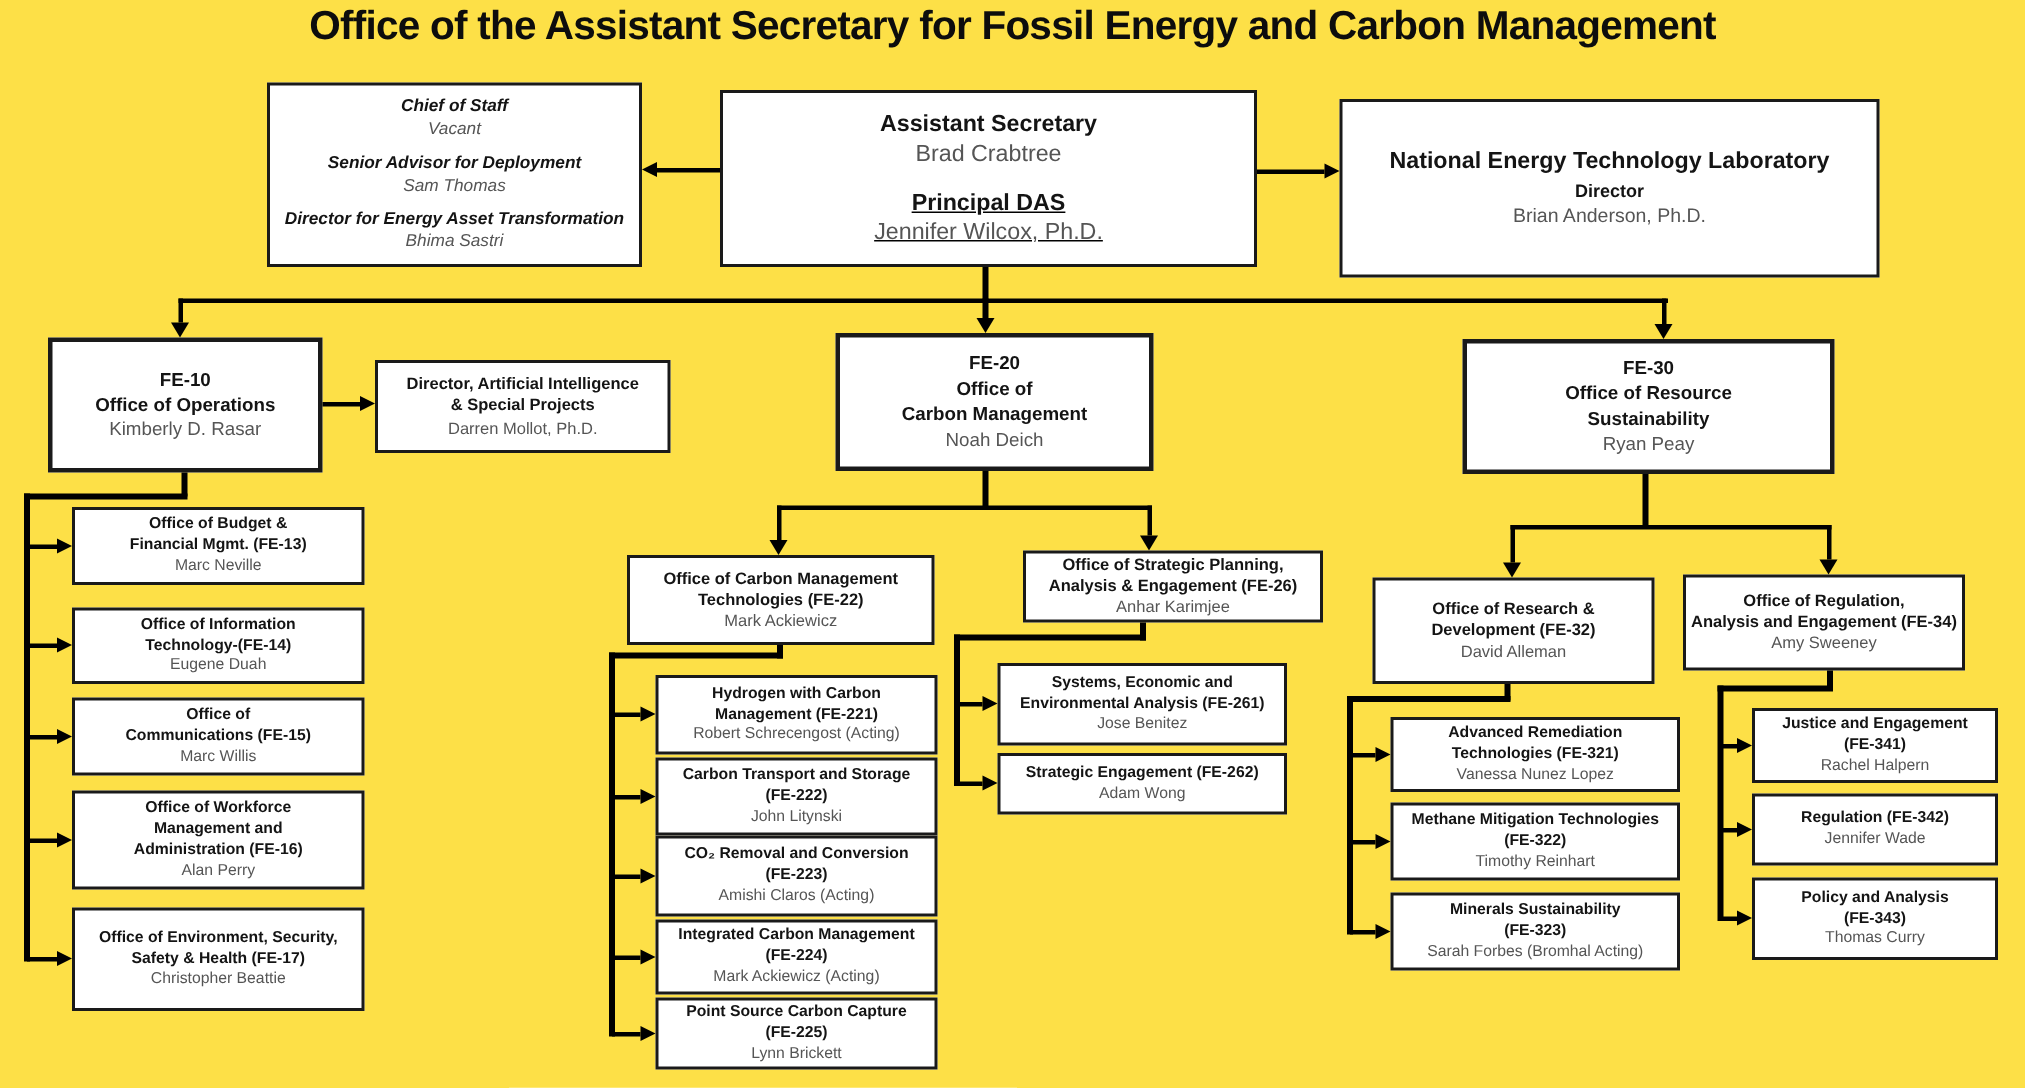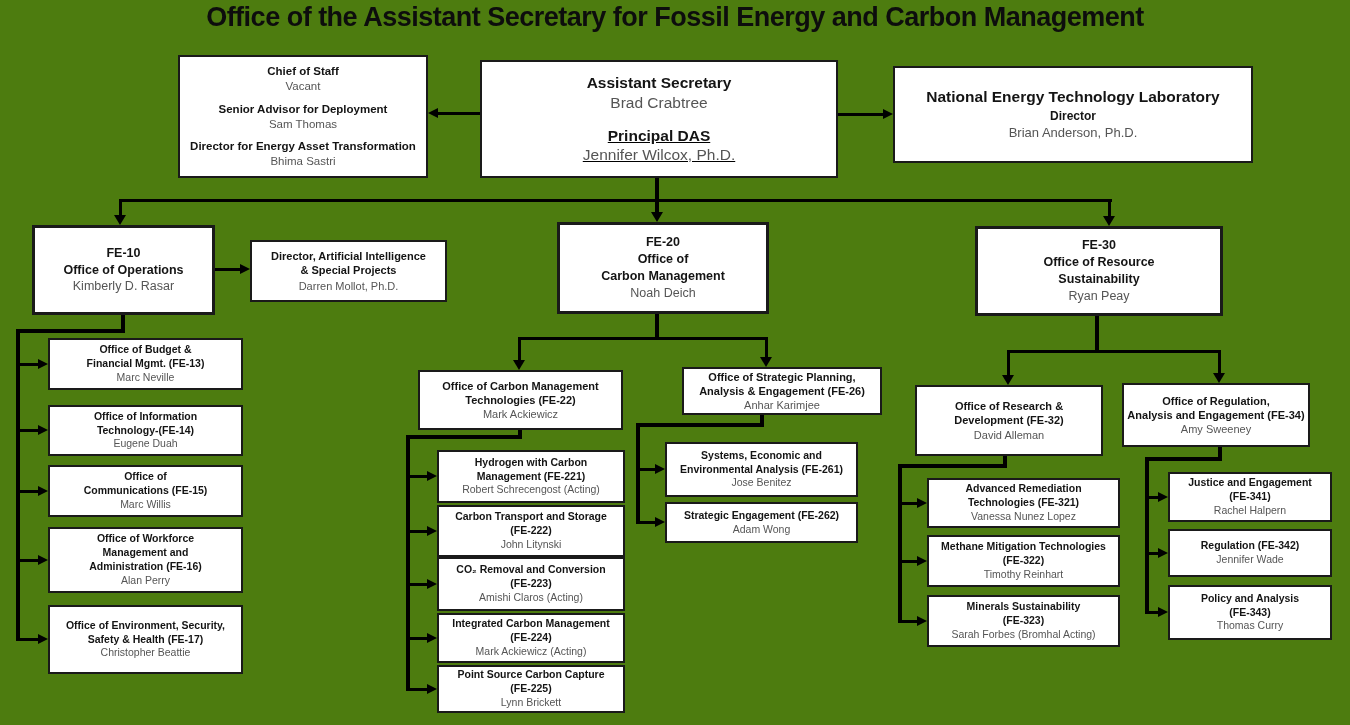--- a/index.html
+++ b/index.html
@@ -1,25 +1,25 @@
 <!DOCTYPE html>
 <html><head>
 <meta charset="utf-8">
 <style>
   * { margin:0; padding:0; box-sizing:border-box; }
   body { font-family:"Liberation Sans", sans-serif; background:#fff; }
-  #canvas { position:relative; width:1350px; height:725px; background:#4d7c0f; overflow:hidden; }
+  #canvas { position:relative; width:1350px; height:725px; background:#fde047; overflow:hidden; }
   .page-title { position:absolute; top:2px; left:0; width:100%; text-align:center;
     font-size:27px; font-weight:bold; color:#0d0d0d; letter-spacing:-0.5px; }
   .box { position:absolute; border:2px solid #1a1a1a; background:#fff; display:flex;
     flex-direction:column; align-items:center; justify-content:center; text-align:center; padding:2px; }
   .bd3 { border-width:3px; }
   .b { font-weight:bold; color:#141414; white-space:pre-line; }
   .nm { color:#555; white-space:pre-line; }
-  .f115 { font-size:11.5px; line-height:1.3; }
+  .f115 { font-size:11.5px; line-height:1.3;font-style:italic; }
   .f155 { font-size:15.5px; line-height:1.28; }
   .f13 { font-size:13px; line-height:1.3; }
   .f12 { font-size:12px; line-height:1.3;text-align:right; }
   .f125 { font-size:12.5px; line-height:1.35; }
   .f11 { font-size:11px; line-height:1.3; }
   .f105 { font-size:10.5px; line-height:1.32; }
   .role + .role { margin-top:8px; }
   .role2 + .role2 { margin-top:13px;text-decoration:underline; }
   .hl, .vl { position:absolute; background:#000; }
   .ar { position:absolute; width:0; height:0; }
@@ -53,21 +53,21 @@
     <div class="role2">
       <div class="b">Assistant Secretary</div>
       <div class="nm">Brad Crabtree</div>
     </div>
     <div class="role2">
       <div class="b">Principal DAS</div>
       <div class="nm">Jennifer Wilcox, Ph.D.</div>
     </div>
   </div>
 
-  <div class="box" style="left:893px;top:66px;width:360px;height:97px">
+  <div class="box" style="left:893px;top:66px;width:360px;height:119px">
     <div class="b f155">National Energy Technology Laboratory</div>
     <div class="b f12" style="margin-top:2px">Director</div>
     <div class="nm f13">Brian Anderson, Ph.D.</div>
   </div>
 
   <div class="box bd3 f125" style="left:32px;top:225px;width:183px;height:90px">
     <div class="b">FE-10</div>
     <div class="b">Office of Operations</div>
     <div class="nm">Kimberly D. Rasar</div>
   </div>

